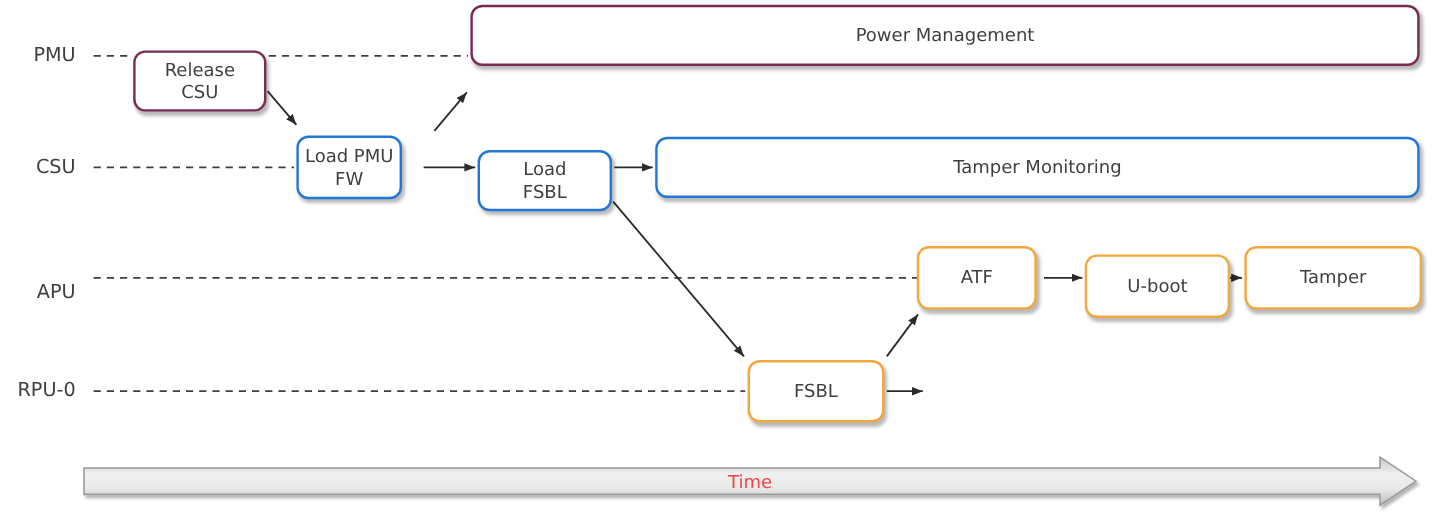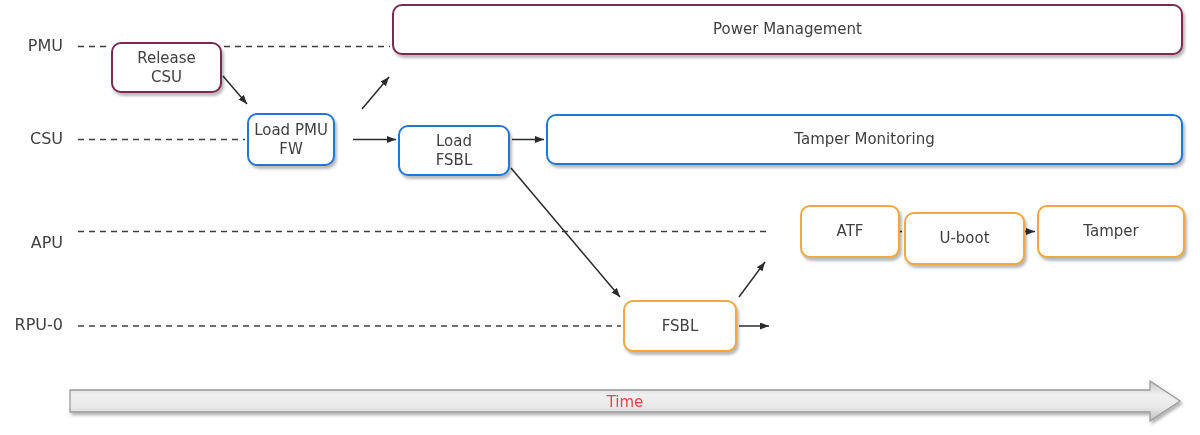--- a/index.html
+++ b/index.html
@@ -70,20 +70,20 @@
   <div class="lane-label" style="top:315px">RPU-0</div>
 
   <div class="node" style="left: 111px; top: 22px; width: 111px; height: 51px; border-color: rgb(122, 43, 82); margin-top: 20px;">Release
 CSU</div>
   <div class="node" style="left: 392px; top: 4px; width: 791px; height: 51px; border-color: rgb(122, 43, 82);">Power Management</div>
   <div class="node" style="left: 247px; top: 113px; width: 88px; height: 53px; border-color: rgb(34, 119, 214);">Load PMU
 FW</div>
   <div class="node" style="left: 398px; top: 114px; width: 112px; height: 51px; border-color: rgb(34, 119, 214); margin-top: 11px;">Load
 FSBL</div>
   <div class="node" style="left: 546px; top: 114px; width: 637px; height: 51px; border-color: rgb(34, 119, 214);">Tamper Monitoring</div>
-  <div class="node" style="left: 800px; top: 205px; width: 100px; height: 53px; border-color: rgb(242, 168, 60);">ATF</div>
+  <div class="node" style="left: 764px; top: 205px; width: 100px; height: 53px; border-color: rgb(242, 168, 60);">ATF</div>
   <div class="node" style="left: 904px; top: 212px; width: 121px; height: 53px; border-color: rgb(242, 168, 60);">U-boot</div>
   <div class="node" style="left: 1037px; top: 205px; width: 148px; height: 53px; border-color: rgb(242, 168, 60);">Tamper</div>
   <div class="node" style="left: 623px; top: 300px; width: 114px; height: 52px; border-color: rgb(242, 168, 60);">FSBL</div>
 
   <div class="time-label">Time</div>
 
 </div>
 
 </body></html>

